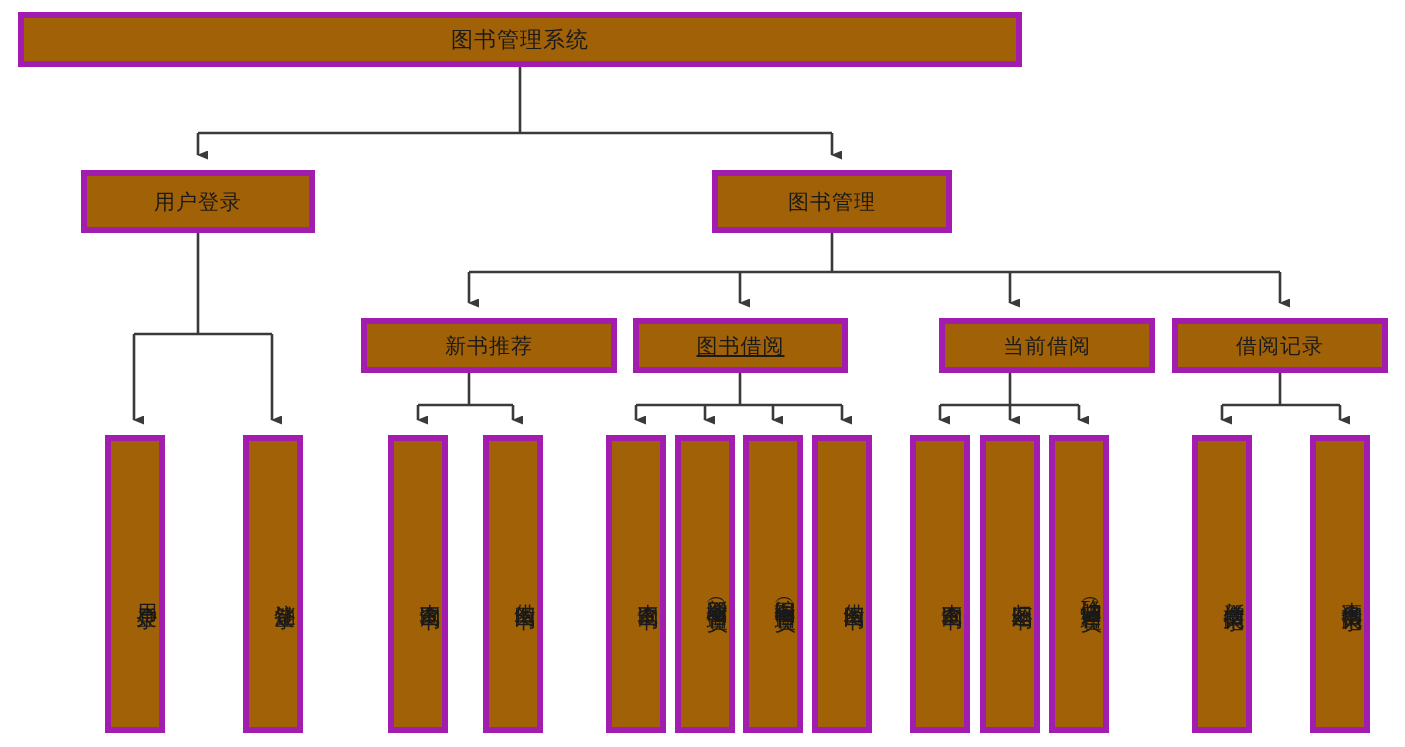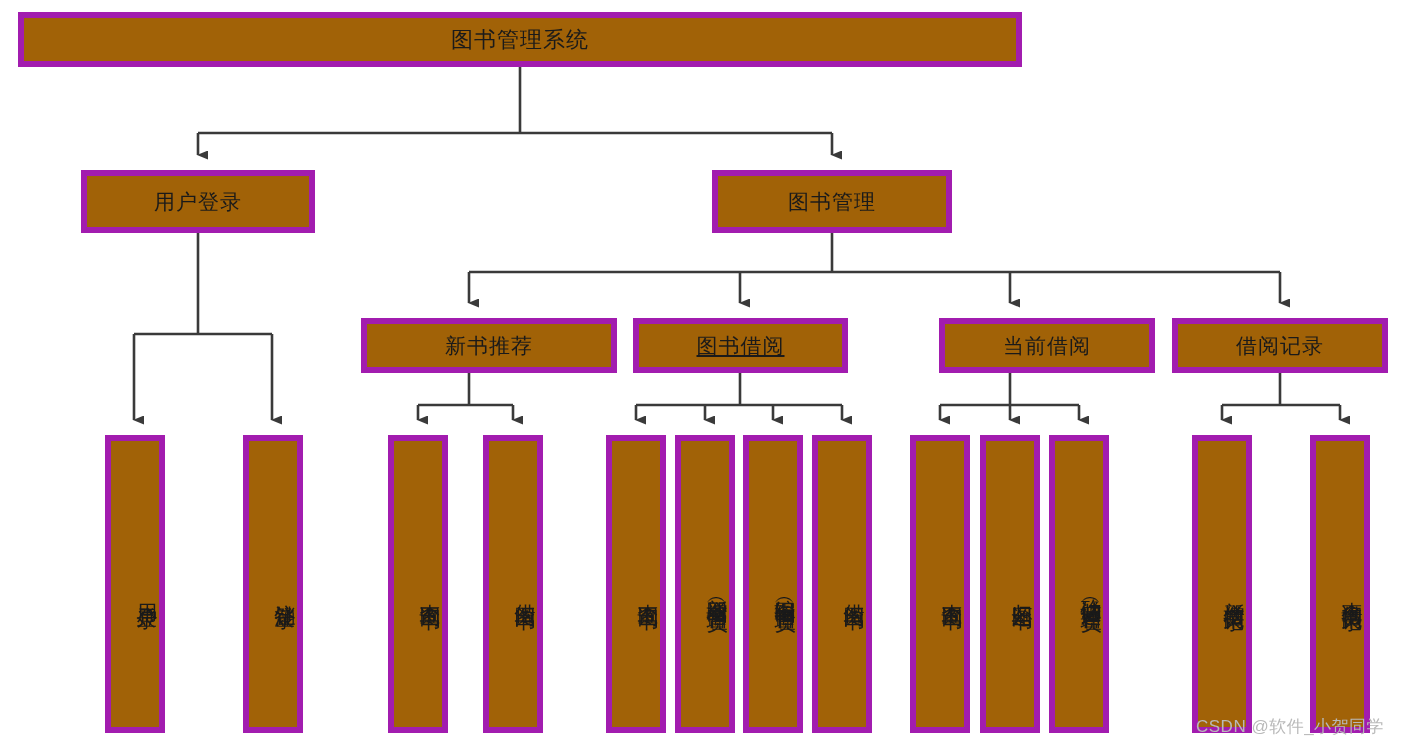--- a/index.html
+++ b/index.html
@@ -171,15 +171,14 @@
     <span class="vlabel">确认归还（管理员）</span>
   </div>
 
   <div class="node vertical" style="left:1192px; top:435px; width:60px; height:298px;">
     <span class="vlabel">新增借阅记录</span>
   </div>
   <div class="node vertical" style="left:1310px; top:435px; width:60px; height:298px;">
     <span class="vlabel">查询借阅记录</span>
   </div>
 
-  <div class="watermark" style="left:1196px; top:715px;">CSDN @软件_小贺同学</div>
 
 </div>
 
 </body></html>

